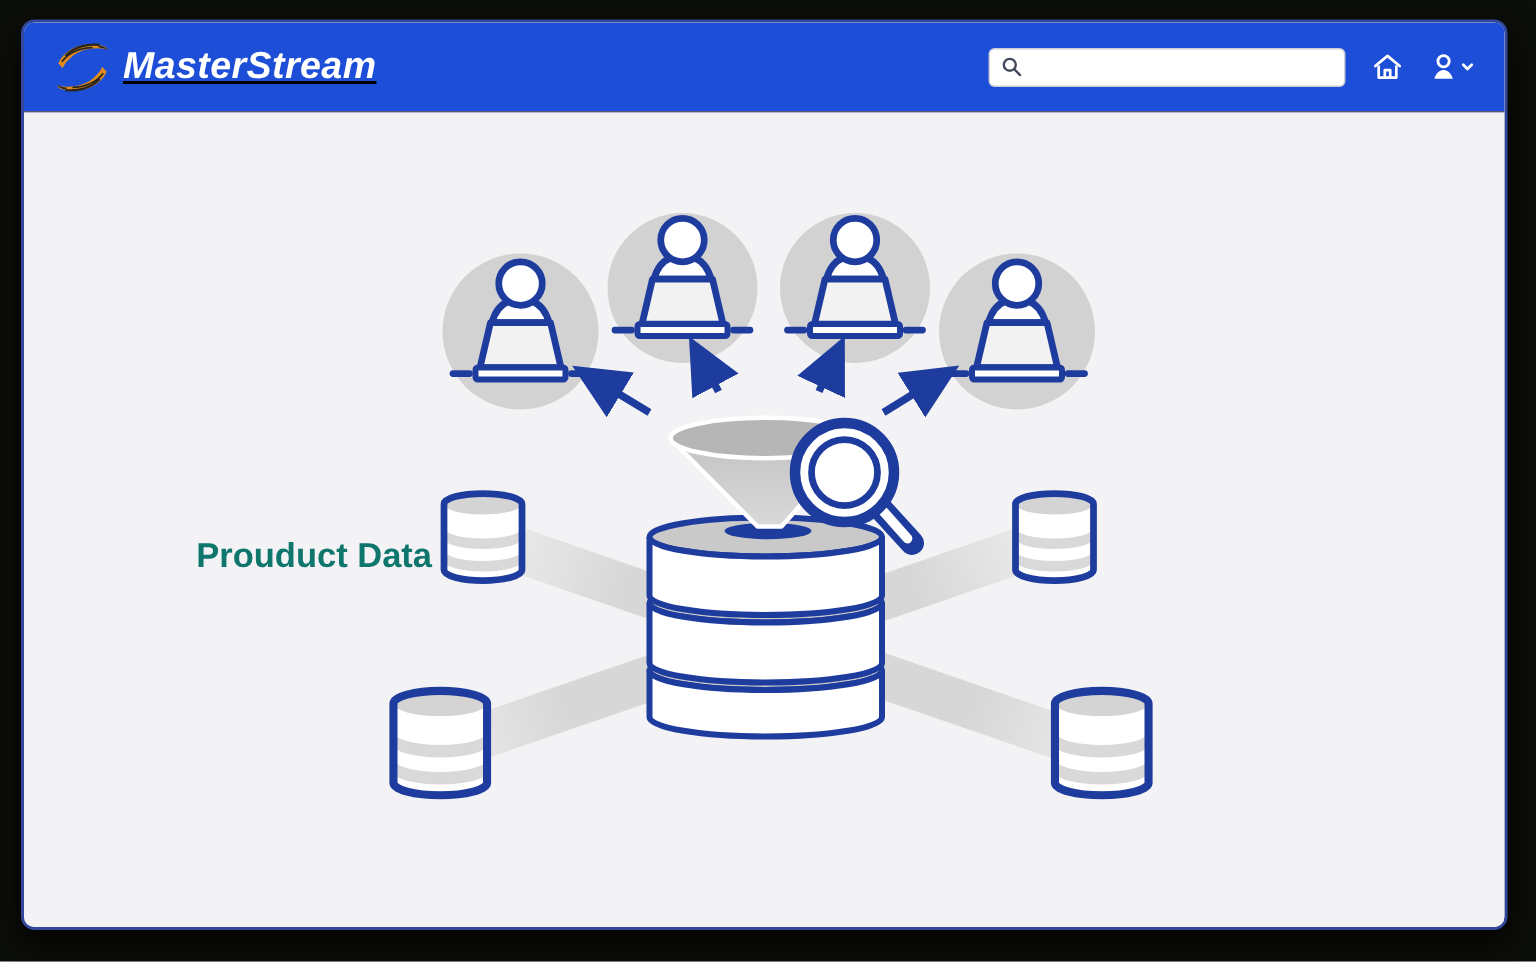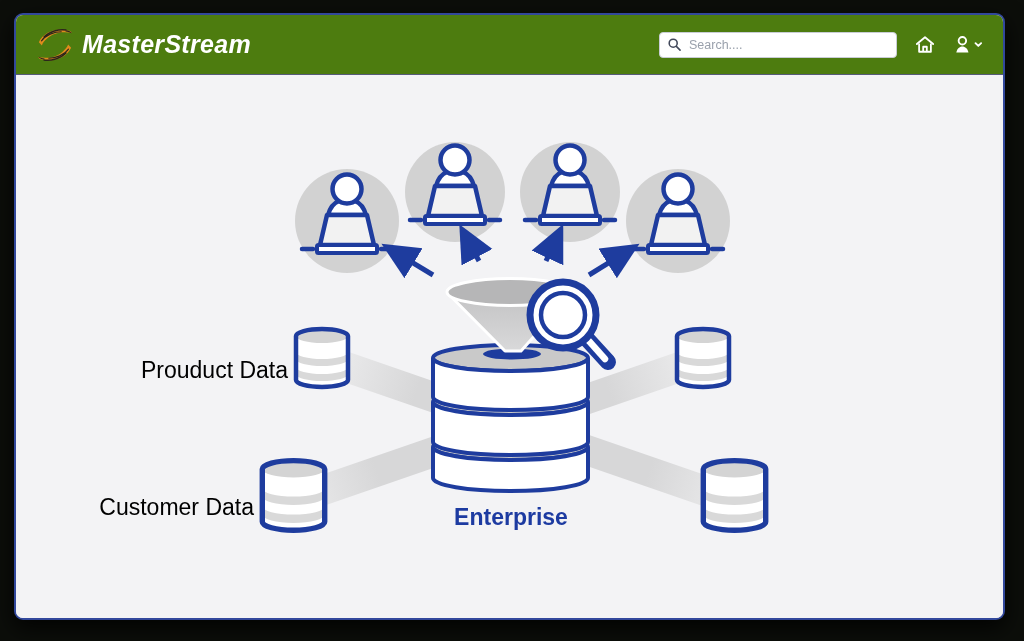--- a/index.html
+++ b/index.html
@@ -10,22 +10,22 @@
     overflow:hidden;
   }
   .window{
     position:absolute;left:14px;top:13px;width:991px;height:607px;
     box-sizing:border-box;
     border:2px solid #32489c;border-radius:9px;
     background:#f3f3f5;overflow:hidden;
     box-shadow:0 8px 22px rgba(0,0,0,0.85);
   }
   .header{
-    height:60px;background:#4d7c0f;border-bottom:1px solid #565b78;
-    display:flex;align-items:center;padding:0 20px;box-sizing:border-box;
+    height:60px;background:#1d4ed8;border-bottom:1px solid #565b78;
+    display:flex;align-items:center;padding:0 20px;box-sizing:border-box;text-decoration:underline;
   }
   .brand{display:flex;align-items:center;gap:8px;cursor:pointer;}
   .brand-name{
     color:#ffffff;font-size:25px;font-weight:700;font-style:italic;
     letter-spacing:0.3px;
   }
   .search-box{
     margin-left:auto;display:flex;align-items:center;
     width:238px;height:26px;background:#ffffff;border:1px solid #c9cdd6;
     border-radius:4px;padding:0 8px;box-sizing:border-box;gap:6px;
@@ -33,21 +33,21 @@
   .search-box input{
     border:none;outline:none;flex:1;font-size:12.5px;
     font-family:"Liberation Sans", sans-serif;color:#2b2f3a;background:transparent;
   }
   .search-box input::placeholder{color:#9aa1ac;}
   .header-icons{display:flex;align-items:center;gap:18px;margin-left:18px;}
   .hicon{display:flex;align-items:center;cursor:pointer;}
   .content{position:relative;width:987px;height:544px;background:#f3f3f5;}
   .diagram-svg{position:absolute;left:0;top:0;}
   .src-label{
-    position:absolute;font-size:23px;font-weight:400;color:#000000;
+    position:absolute;font-size:23px;font-weight:700;color:#0f766e;
     white-space:nowrap;
   }
   .hub-label{
     position:absolute;left:395px;top:428px;width:200px;text-align:center;
     font-size:23px;font-weight:700;color:#1d3ba1;line-height:28px;
   }
 </style>
 </head>
 <body>
 
@@ -70,21 +70,20 @@
         </g>
       </svg>
       <span class="brand-name">MasterStream</span>
     </div>
 
     <div class="search-box">
       <svg width="13" height="13" viewBox="0 0 14 14">
         <circle cx="5.6" cy="5.6" r="4.3" fill="none" stroke="#41485a" stroke-width="1.7"></circle>
         <line x1="9" y1="9" x2="13" y2="13" stroke="#41485a" stroke-width="1.7" stroke-linecap="round"></line>
       </svg>
-      <input type="text" placeholder="Search...." style="">
     </div>
 
     <div class="header-icons">
       <span class="hicon">
         <svg width="20" height="19" viewBox="0 0 22 21">
           <path d="M2,10 L11,2.5 L20,10" fill="none" stroke="#ffffff" stroke-width="2" stroke-linecap="round" stroke-linejoin="round"></path>
           <path d="M4.5,9.5 L4.5,18.5 L17.5,18.5 L17.5,9.5" fill="none" stroke="#ffffff" stroke-width="2" stroke-linejoin="round"></path>
           <path d="M9,18.5 L9,13 L13,13 L13,18.5" fill="none" stroke="#ffffff" stroke-width="2" stroke-linejoin="round"></path>
         </svg>
       </span>
@@ -203,19 +202,17 @@
       </g>
       <g transform="translate(277.5,394) scale(1.2)">
         <use href="#smallDb"></use>
       </g>
       <g transform="translate(718.5,394) scale(1.2)">
         <use href="#smallDb"></use>
       </g>
     </svg>
 
     <div class="src-label" style="left:100px;top:282px;width:172px;text-align:right;">Prouduct Data</div>
-    <div class="src-label" style="left:60px;top:419px;width:178px;text-align:right;">Customer Data</div>
 
     <div class="hub-label">
-      <div>Enterprise</div>
     </div>
   </div>
 </div>
 
 </body></html>

